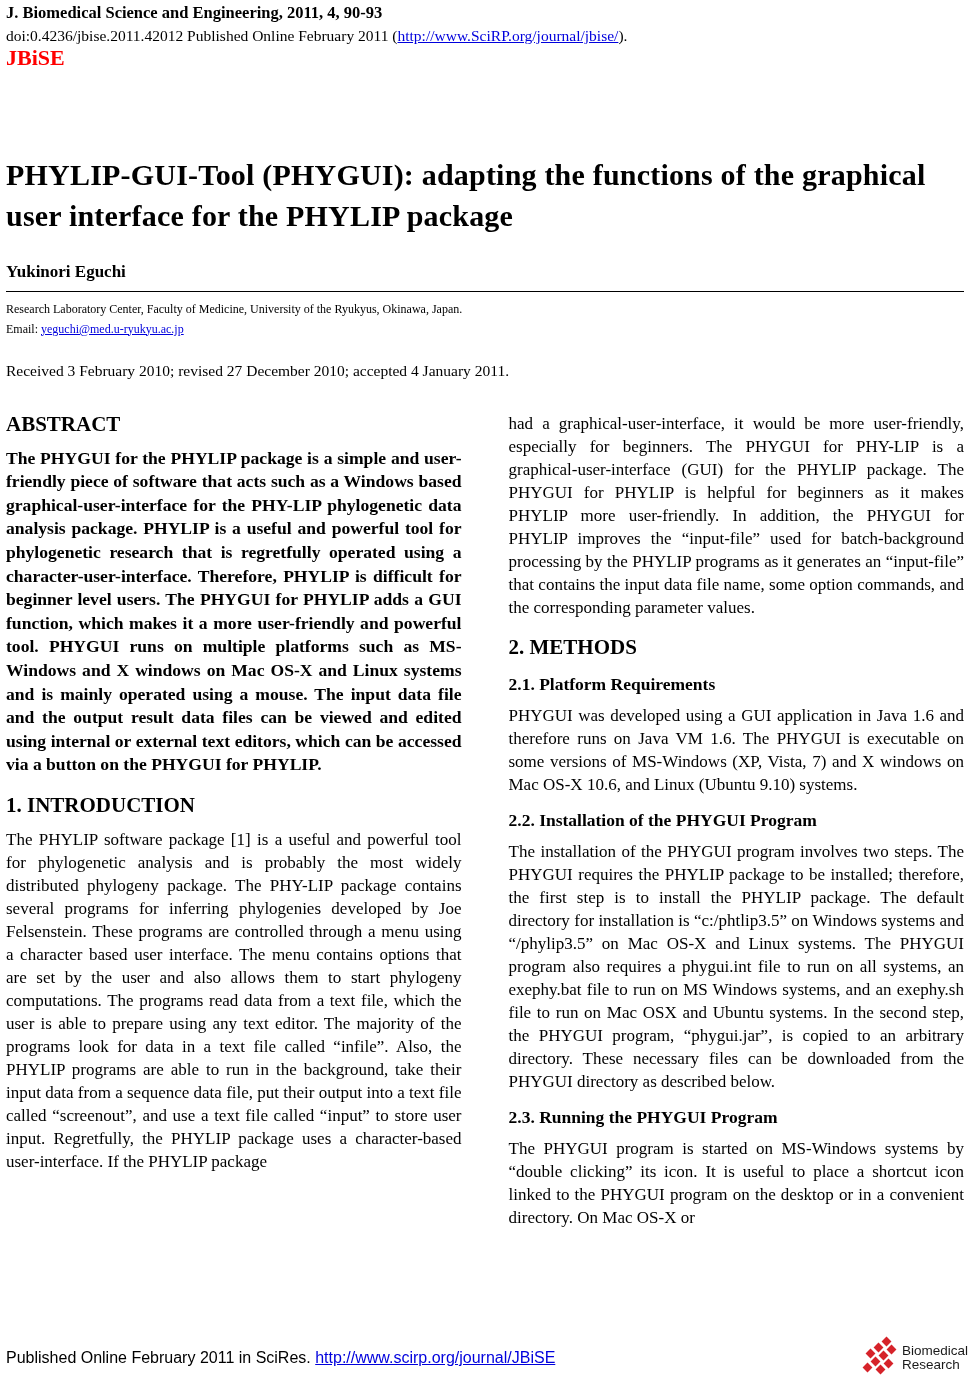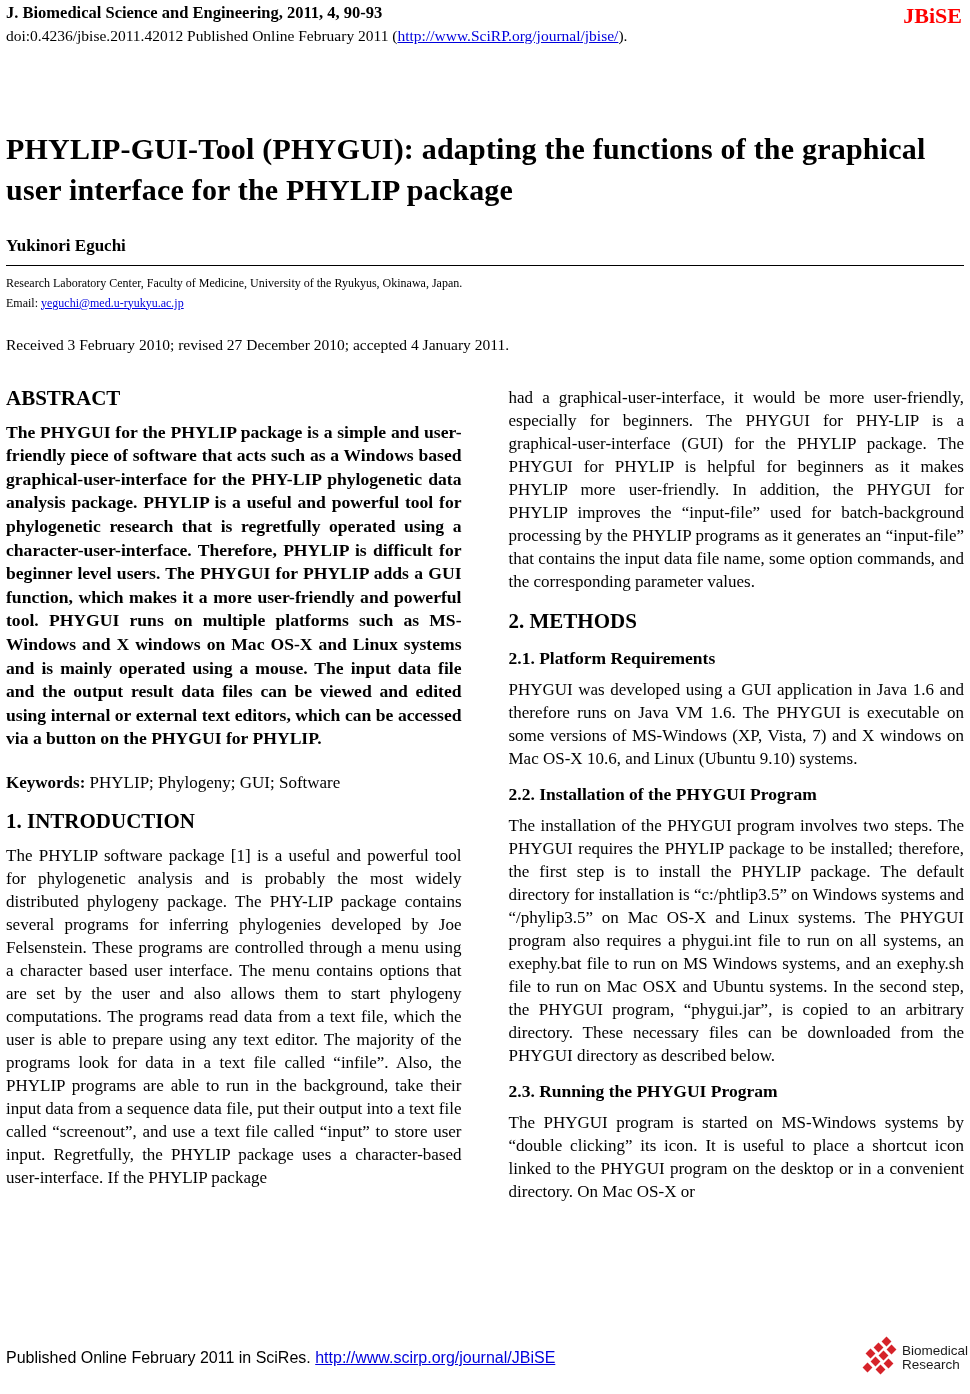--- a/index.html
+++ b/index.html
@@ -5,21 +5,21 @@
   html,body{margin:0;padding:0;}
   body{
     width:970px;height:1394px;
     background:#ffffff;color:#000;
     font-family:"Liberation Serif",serif;
     position:relative;overflow:hidden;
   }
   .page{position:absolute;inset:0;padding:3px 6px 0 6px;box-sizing:border-box;}
 
   
-  .hdr{display:flex;justify-content:space-between;align-items:flex-start;}
+  .hdr{display:flex;justify-content:flex-end;align-items:flex-start;flex-direction:column;}
   .journal-line{font-weight:bold;font-size:16.5px;}
   .doi-line{font-size:15.5px;margin-top:4px;}
   .jbise{color:#ff0000;font-weight:bold;font-size:22px;padding-right:2px;}
   a.lnk{color:#0000dd;text-decoration:underline;cursor:pointer;}
 
   
   .title{margin-top:84px;font-size:30px;font-weight:bold;line-height:1.36;letter-spacing:.2px;}
   .author{margin-top:25px;font-size:17px;font-weight:bold;}
   .rule{border:none;border-top:1.6px solid #000;margin:9px 0 0 0;}
 
@@ -69,23 +69,20 @@
     </div>
   </div>
 
   <div class="received">Received 3 February 2010; revised 27 December 2010; accepted 4 January 2011.</div>
 
   <div class="cols">
 
     <div class="col">
       <h2 class="sec">ABSTRACT</h2>
       <p class="abstract">The PHYGUI for the PHYLIP package is a simple and user-friendly piece of software that acts such as a Windows based graphical-user-interface for the PHY-LIP phylogenetic data analysis package. PHYLIP is a useful and powerful tool for phylogenetic research that is regretfully operated using a character-user-interface. Therefore, PHYLIP is difficult for beginner level users. The PHYGUI for PHYLIP adds a GUI function, which makes it a more user-friendly and powerful tool. PHYGUI runs on multiple platforms such as MS-Windows and X windows on Mac OS-X and Linux systems and is mainly operated using a mouse. The input data file and the output result data files can be viewed and edited using internal or external text editors, which can be accessed via a button on the PHYGUI for PHYLIP.</p>
-      <div class="kw">
-        <b>Keywords:</b><span> PHYLIP; Phylogeny; GUI; Software</span>
-      </div>
       <h2 class="sec mid">1. INTRODUCTION</h2>
       <p class="body">The PHYLIP software package [1] is a useful and powerful tool for phylogenetic analysis and is probably the most widely distributed phylogeny package. The PHY-LIP package contains several programs for inferring phylogenies developed by Joe Felsenstein. These programs are controlled through a menu using a character based user interface. The menu contains options that are set by the user and also allows them to start phylogeny computations. The programs read data from a text file, which the user is able to prepare using any text editor. The majority of the programs look for data in a text file called “infile”. Also, the PHYLIP programs are able to run in the background, take their input data from a sequence data file, put their output into a text file called “screenout”, and use a text file called “input” to store user input. Regretfully, the PHYLIP package uses a character-based user-interface. If the PHYLIP package</p>
     </div>
 
     <div class="col">
       <p class="body">had a graphical-user-interface, it would be more user-friendly, especially for beginners. The PHYGUI for PHY-LIP is a graphical-user-interface (GUI) for the PHYLIP package. The PHYGUI for PHYLIP is helpful for beginners as it makes PHYLIP more user-friendly. In addition, the PHYGUI for PHYLIP improves the “input-file” used for batch-background processing by the PHYLIP programs as it generates an “input-file” that contains the input data file name, some option commands, and the corresponding parameter values.</p>
       <h2 class="sec mid">2. METHODS</h2>
       <h3 class="sub">2.1. Platform Requirements</h3>
       <p class="body">PHYGUI was developed using a GUI application in Java 1.6 and therefore runs on Java VM 1.6. The PHYGUI is executable on some versions of MS-Windows (XP, Vista, 7) and X windows on Mac OS-X 10.6, and Linux (Ubuntu 9.10) systems.</p>
       <h3 class="sub">2.2. Installation of the PHYGUI Program</h3>

